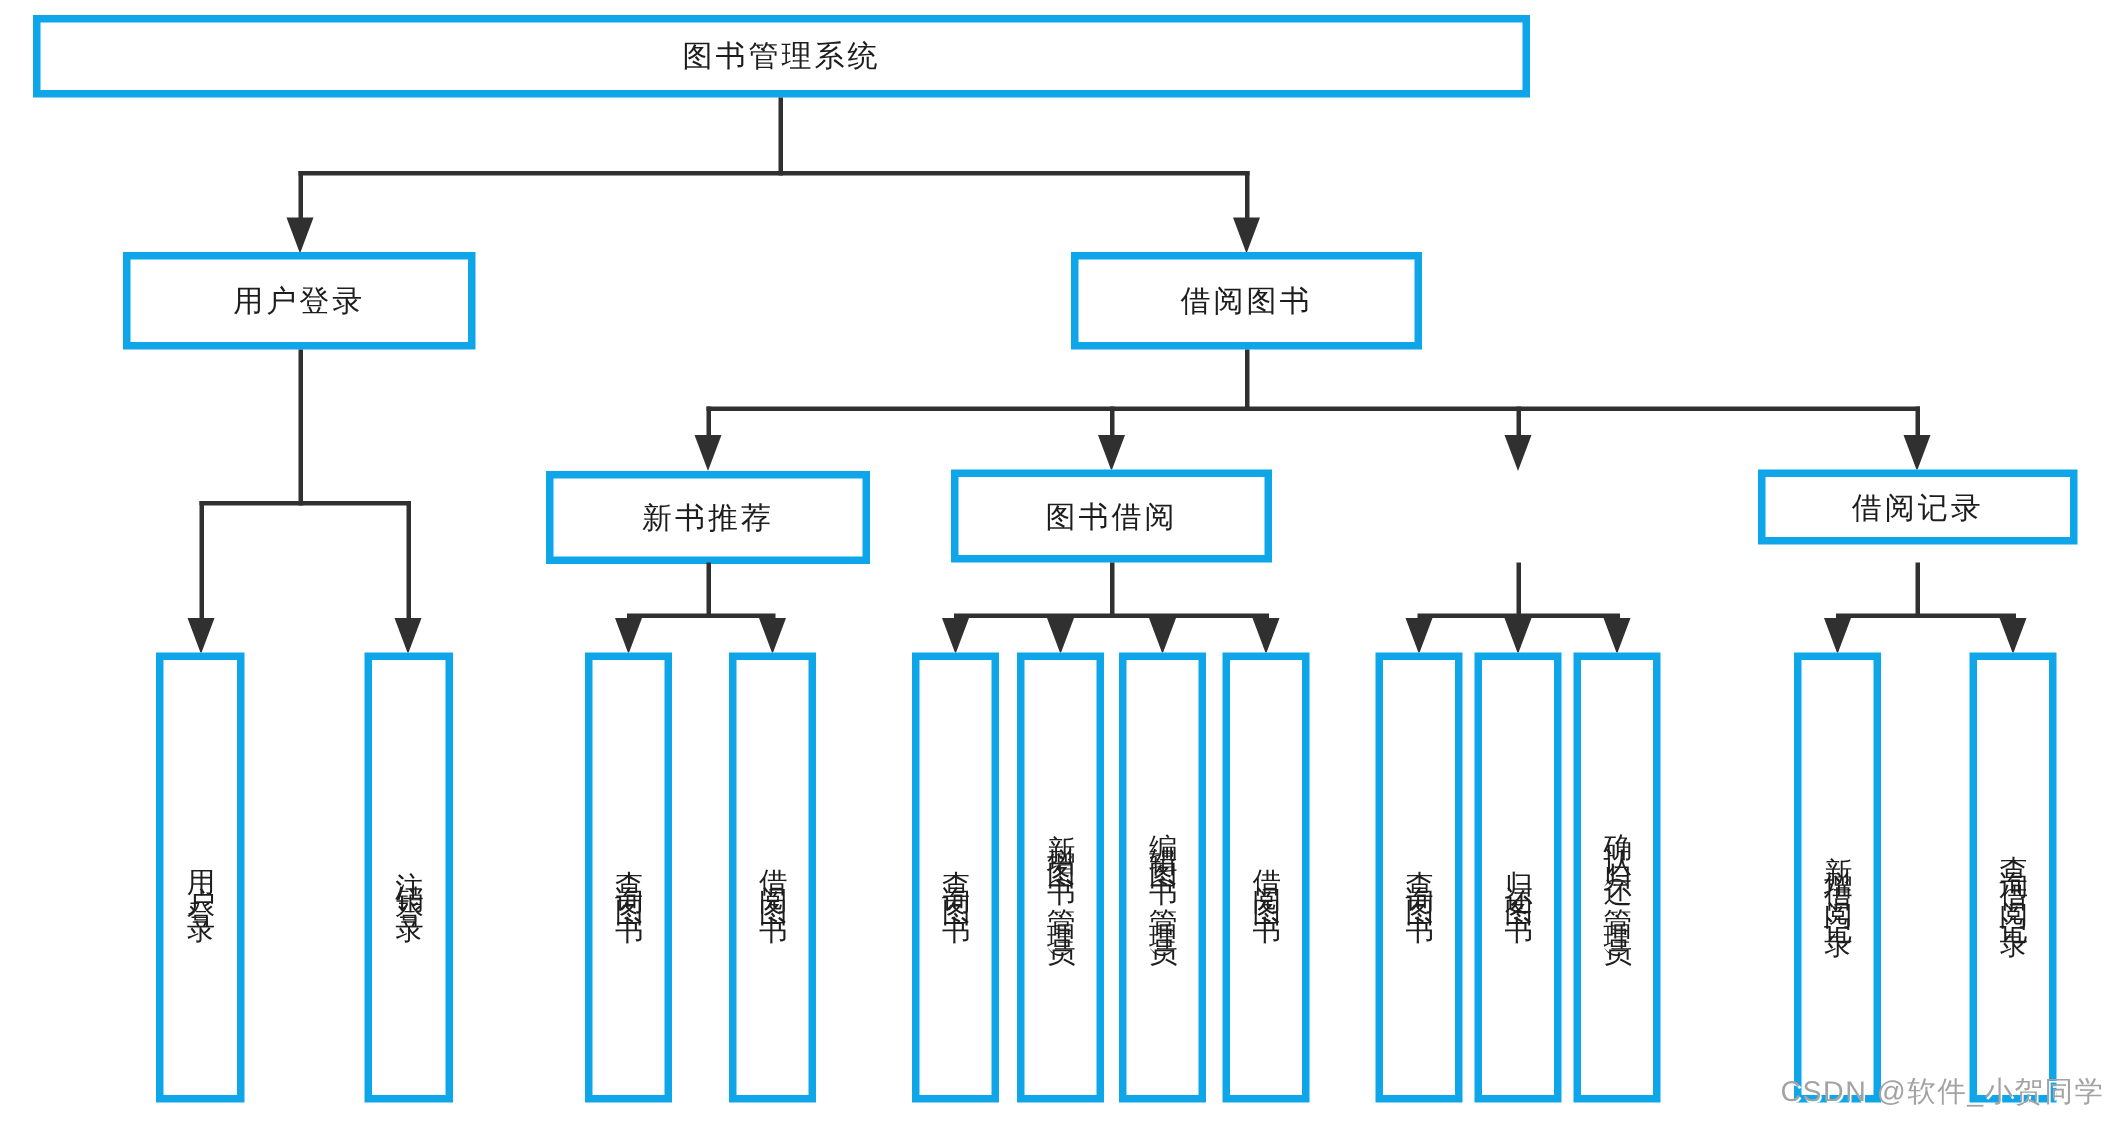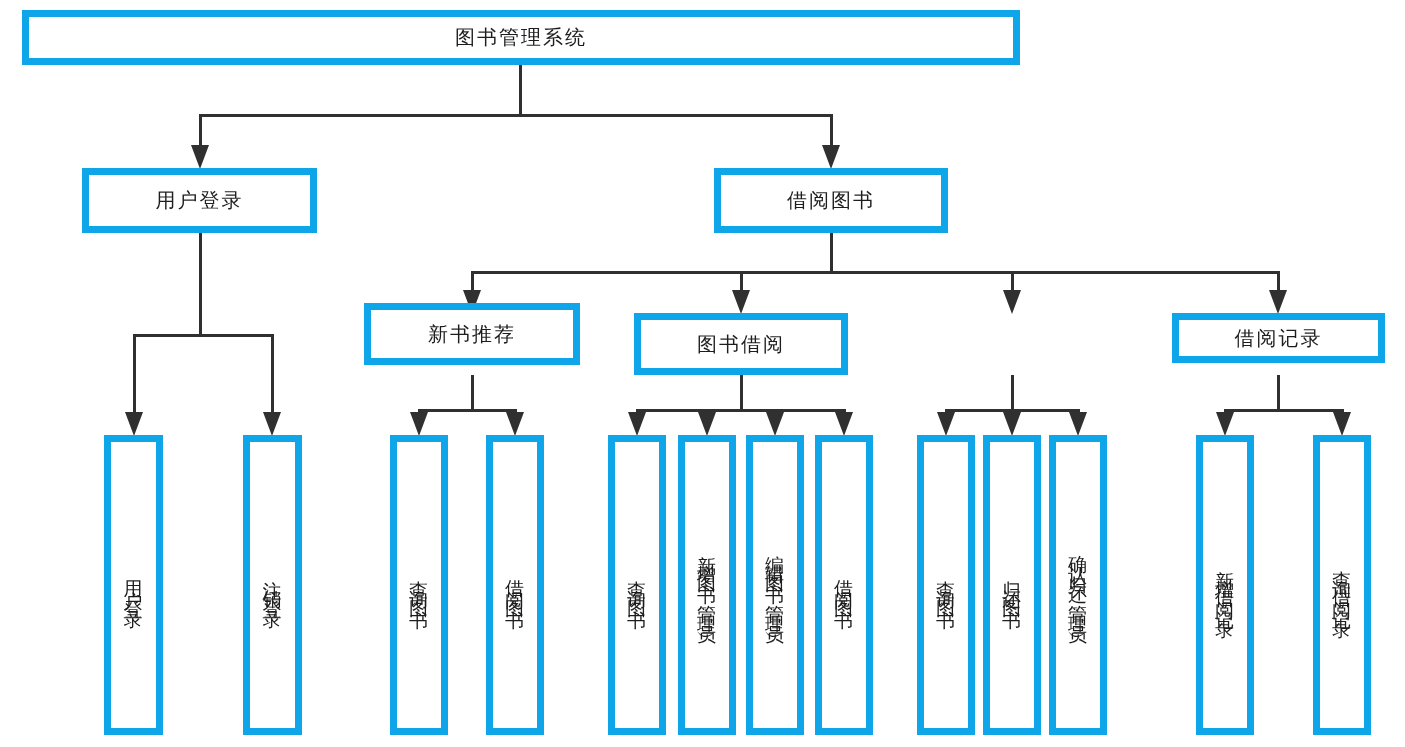--- a/index.html
+++ b/index.html
@@ -7,21 +7,21 @@
     position:relative;
     width:1405px;height:747px;
     background:#ffffff;
     overflow:hidden;
     font-family:"Liberation Sans","DejaVu Sans",sans-serif;
     color:#1d1d1d;
   }
   .box{
     position:absolute;
     box-sizing:border-box;
-    border:7px solid #0ea5e9;
+    border:5px solid #0ea5e9;
     background:#ffffff;
     display:flex;
     align-items:center;
     justify-content:center;
     font-size:20px;
     letter-spacing:2px;
     color:#1d1d1d;
     text-align:center;
   }
   .vbox{
@@ -80,21 +80,21 @@
   <div class="hl" style="left:471px;top:271px;width:809px"></div>
   <div class="vl" style="left:471px;top:271px;height:21px"></div>
   <div class="vl" style="left:740px;top:271px;height:21px"></div>
   <div class="vl" style="left:1011px;top:271px;height:21px"></div>
   <div class="vl" style="left:1277px;top:271px;height:21px"></div>
   <div class="ar" style="left:463px;top:290px"></div>
   <div class="ar" style="left:732px;top:290px"></div>
   <div class="ar" style="left:1003px;top:290px"></div>
   <div class="ar" style="left:1269px;top:290px"></div>
 
-  <div class="box" style="left:364px;top:303px;width:216px;height:62px">新书推荐</div>
+  <div class="box" style="left:364px;top:314px;width:216px;height:62px">新书推荐</div>
   <div class="box" style="left:634px;top:313px;width:214px;height:62px">图书借阅</div>
   <div class="box" style="left:1172px;top:313px;width:213px;height:50px">借阅记录</div>
 
   <div class="vl" style="left:471px;top:375px;height:37px"></div>
   <div class="vl" style="left:740px;top:375px;height:37px"></div>
   <div class="vl" style="left:1011px;top:375px;height:37px"></div>
   <div class="vl" style="left:1277px;top:375px;height:37px"></div>
   <div class="hl" style="left:418px;top:409px;width:99px"></div>
   <div class="hl" style="left:636px;top:409px;width:210px"></div>
   <div class="hl" style="left:945px;top:409px;width:135px"></div>
@@ -122,14 +122,15 @@
   <div class="box vbox" style="left:746px;top:435px;width:58px;height:300px">编辑图书（管理员）</div>
   <div class="box vbox" style="left:815px;top:435px;width:58px;height:300px">借阅图书</div>
 
   <div class="box vbox" style="left:917px;top:435px;width:58px;height:300px">查询图书</div>
   <div class="box vbox" style="left:983px;top:435px;width:58px;height:300px">归还图书</div>
   <div class="box vbox" style="left:1049px;top:435px;width:58px;height:300px">确认归还（管理员）</div>
 
   <div class="box vbox" style="left:1196px;top:435px;width:58px;height:300px">新增借阅记录</div>
   <div class="box vbox" style="left:1313px;top:435px;width:58px;height:300px">查询借阅记录</div>
 
+  <div class="watermark">CSDN @软件_小贺同学</div>
 
 </div>
 
 </body></html>

